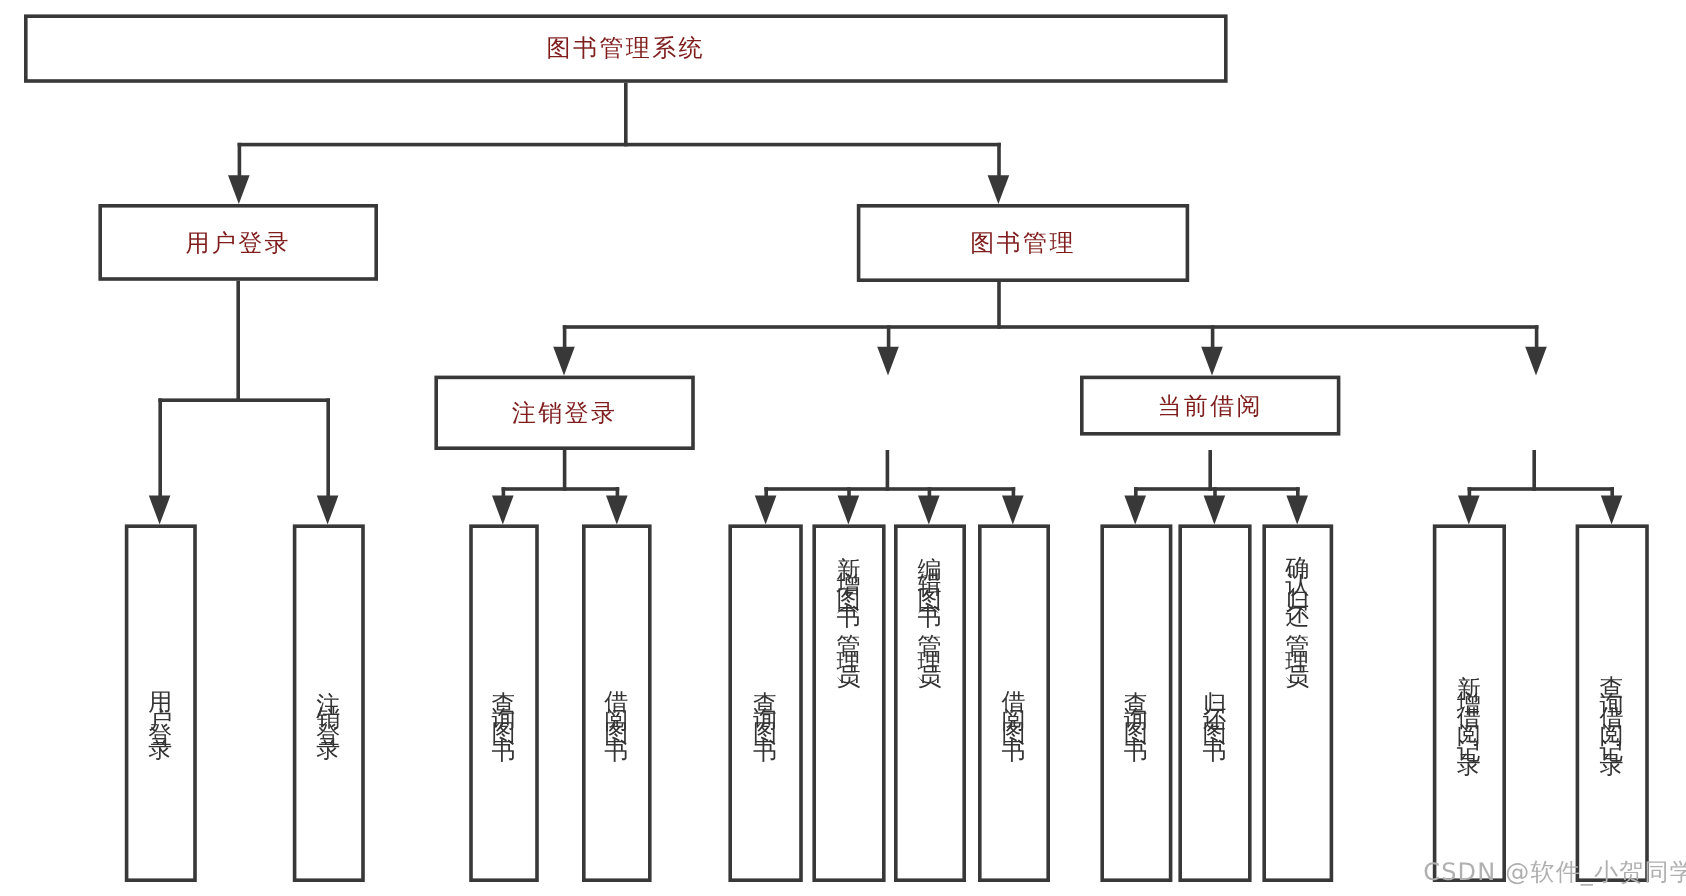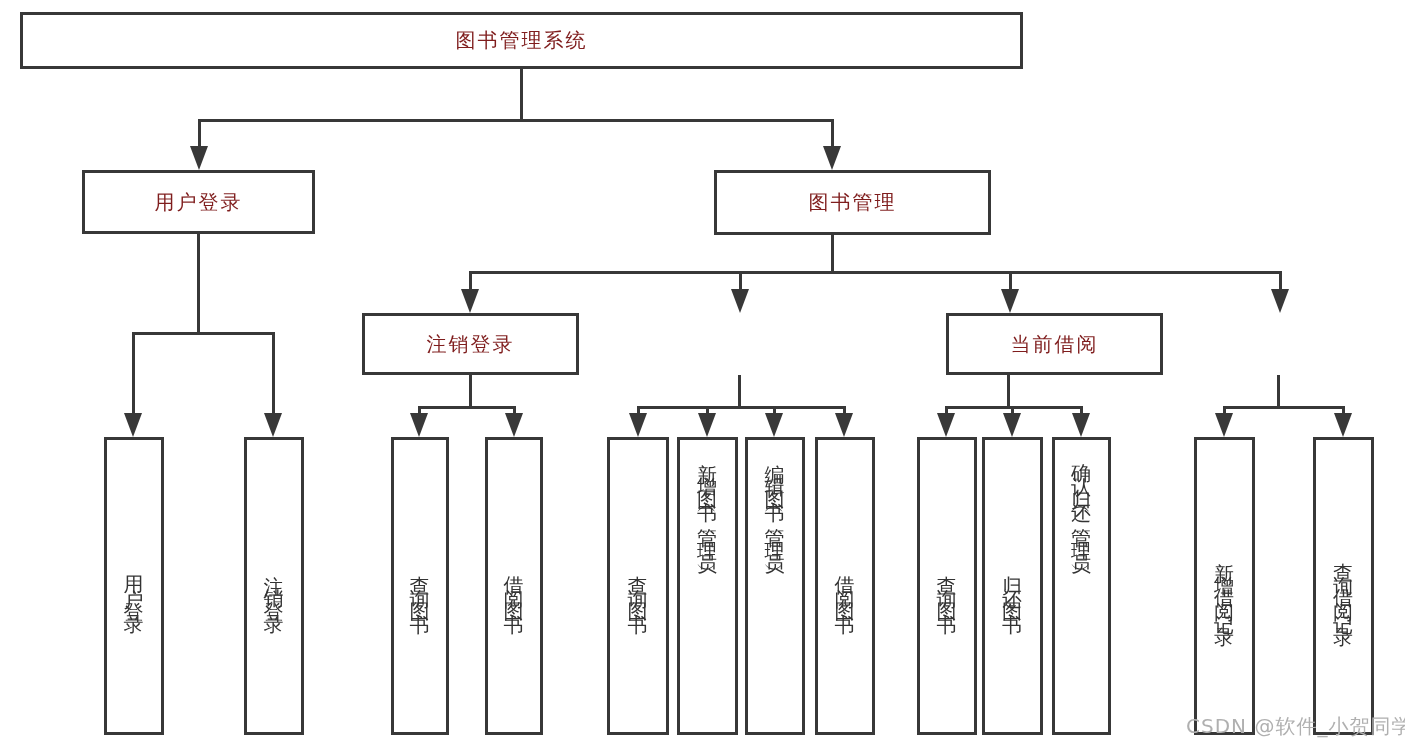--- a/index.html
+++ b/index.html
@@ -97,21 +97,21 @@
   <div class="line" style="left:739px;top:271px;width:3px;height:22px"></div>
   <div class="arrow" style="left:731px;top:289px"></div>
   <div class="line" style="left:1009px;top:271px;width:3px;height:22px"></div>
   <div class="arrow" style="left:1001px;top:289px"></div>
   <div class="line" style="left:1279px;top:271px;width:3px;height:22px"></div>
   <div class="arrow" style="left:1271px;top:289px"></div>
 
   <div class="box" style="left:362px;top:313px;width:217px;height:62px">
     <span class="hlabel">注销登录</span>
   </div>
-  <div class="box" style="left:946px;top:313px;width:217px;height:62px">
+  <div class="box" style="left:900px;top:313px;width:217px;height:50px">
     <span class="hlabel">当前借阅</span>
   </div>
 
   <div class="line" style="left:469px;top:375px;width:3px;height:34px"></div>
   <div class="line" style="left:418px;top:406px;width:98px;height:3px"></div>
   <div class="line" style="left:418px;top:406px;width:3px;height:12px"></div>
   <div class="arrow" style="left:410px;top:413px"></div>
   <div class="line" style="left:513px;top:406px;width:3px;height:12px"></div>
   <div class="arrow" style="left:505px;top:413px"></div>
 

